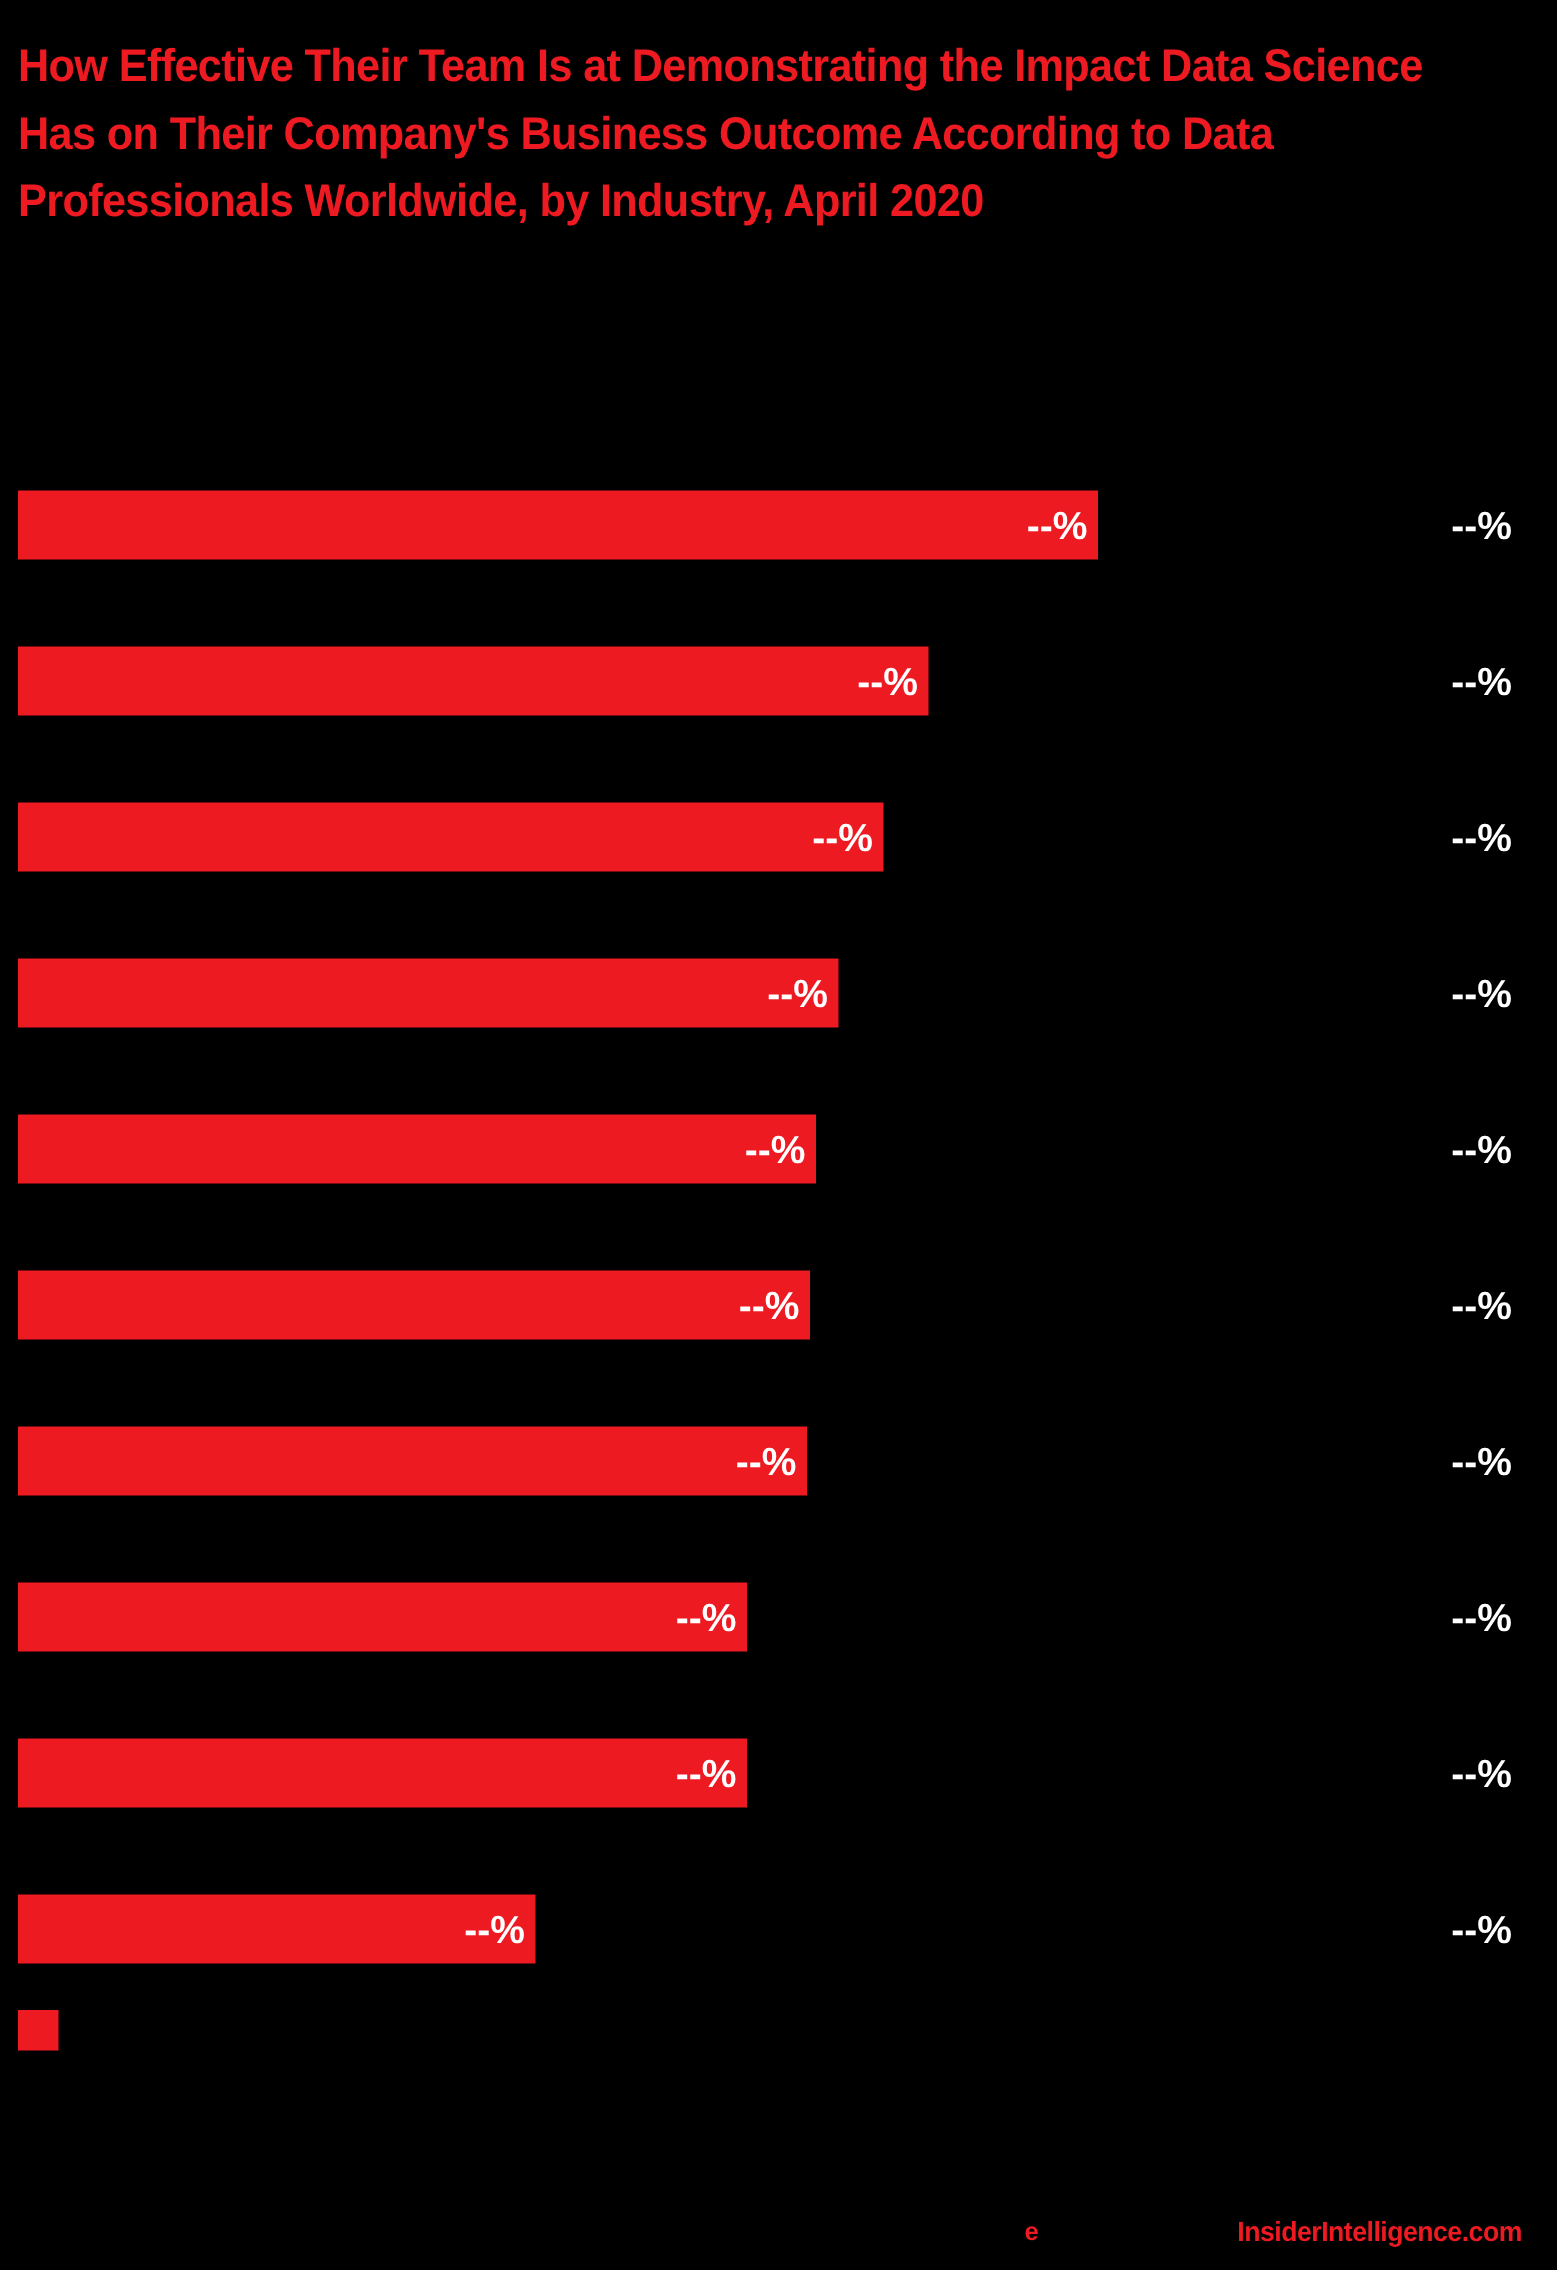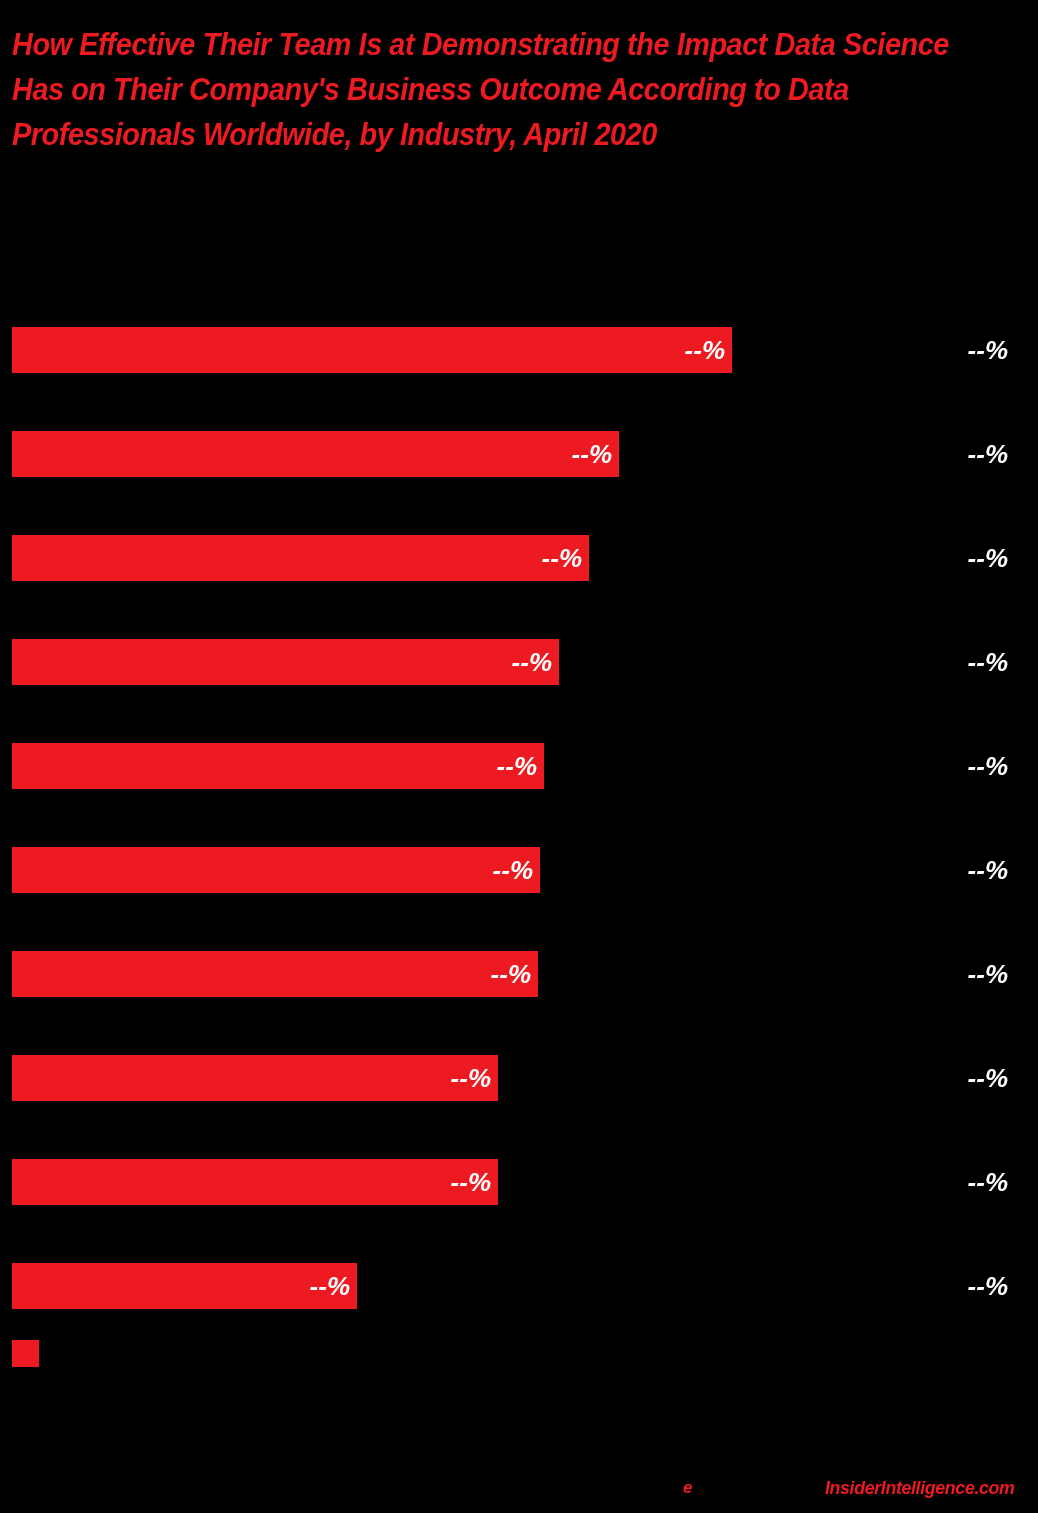--- a/index.html
+++ b/index.html
@@ -2,21 +2,21 @@
 <html><head>
 <meta charset="utf-8">
 <style>
   * { margin:0; padding:0; box-sizing:border-box; }
   html,body {
     width:1038px; height:1513px;
     background:#000;
     font-family:"Liberation Sans", sans-serif;
     overflow:hidden;
   }
-  #page { position:relative; width:1038px; height:1513px; background:#000;font-style:italic; }
+  #page { position:relative; width:1038px; height:1513px; background:#000; }
 
   
   #chart-title {
     position:absolute;
     left:12px; top:22px;
     width:1000px;
     color:#ED1A22;
     font-size:30.5px;
     font-weight:bold;
     line-height:45px;

